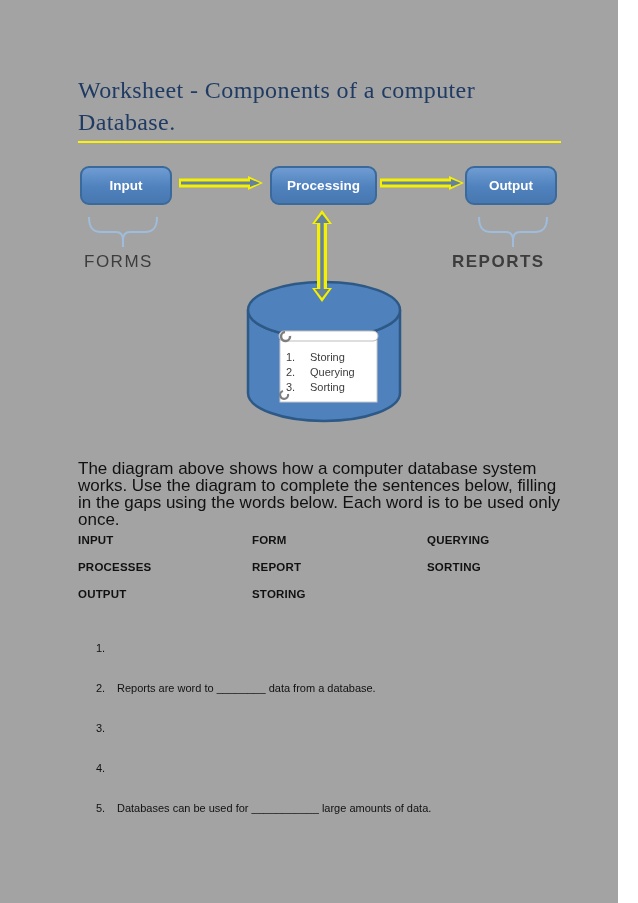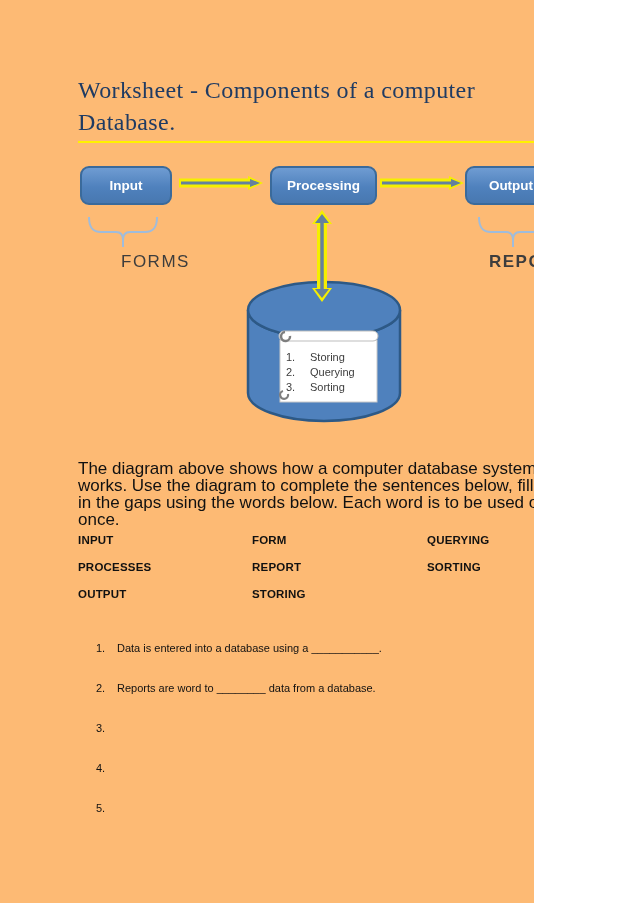--- a/index.html
+++ b/index.html
@@ -1,18 +1,18 @@
 <!DOCTYPE html>
 <html><head>
 <meta charset="utf-8">
 <style>
   * { margin:0; padding:0; box-sizing:border-box; }
   html,body { background:#ffffff; }
   .page {
-    position:relative; width:534px; height:903px; background:#fdba74;
+    position:relative; width:618px; height:903px; background:#a3a3a3;
     font-family:"Liberation Sans", sans-serif; overflow:hidden;
   }
   .title {
     position:absolute; left:78px; top:74px; width:482px;
     font-family:"Liberation Serif", serif; font-size:24px; line-height:32px;
     color:#1f3b63; font-weight:400; letter-spacing:0.4px;
   }
   .title-rule {
     position:absolute; left:78px; top:141px; width:483px; height:2px;
     background:#fff200;
@@ -29,21 +29,21 @@
   .box-output { left:465px; width:92px; }
   .arrow-h { position:absolute; top:175px; width:86px; height:16px; }
   .arrow-h1 { left:178px; }
   .arrow-h2 { left:379px; }
   .arrow-v { position:absolute; left:311px; top:210px; width:22px; height:92px; z-index:3; }
   .brace { position:absolute; top:216px; width:70px; height:32px; }
   .brace-left { left:88px; }
   .brace-right { left:478px; }
   .cap-label {
     position:absolute; top:252px; font-size:17px; color:#3d3d3d;
-    letter-spacing:1.5px; font-weight:400;margin-left:37px;
+    letter-spacing:1.5px; font-weight:400;
   }
   .lbl-forms { left:84px; }
   .lbl-reports { left:452px;font-weight:bold; }
   .cylinder-svg { position:absolute; left:246px; top:280px; width:156px; height:148px; z-index:1; }
   .db-row {
     position:absolute; left:286px; width:86px; display:flex; z-index:2;
     font-size:11px; color:#3c3c3c;
   }
   .db-row .num { width:24px; }
   .db-row-0 { top:351px; }
@@ -146,29 +146,29 @@
   <div class="bank-cell bank-c1 bank-r2">PROCESSES</div>
   <div class="bank-cell bank-c1 bank-r3">OUTPUT</div>
   <div class="bank-cell bank-c2 bank-r1">FORM</div>
   <div class="bank-cell bank-c2 bank-r2">REPORT</div>
   <div class="bank-cell bank-c2 bank-r3">STORING</div>
   <div class="bank-cell bank-c3 bank-r1">QUERYING</div>
   <div class="bank-cell bank-c3 bank-r2">SORTING</div>
 
   <div class="question q-0">
     <span class="q-num">1.</span>
-    <span class="q-text">Data is entered into a database using a ___________.</span>
   </div>
   <div class="question q-1">
     <span class="q-num">2.</span>
     <span class="q-text">Reports are word to ________ data from a database.</span>
   </div>
   <div class="question q-2">
     <span class="q-num">3.</span>
   </div>
   <div class="question q-3">
     <span class="q-num">4.</span>
   </div>
   <div class="question q-4">
     <span class="q-num">5.</span>
+    <span class="q-text">Databases can be used for ___________ large amounts of data.</span>
   </div>
 
 </div>
 
 </body></html>

